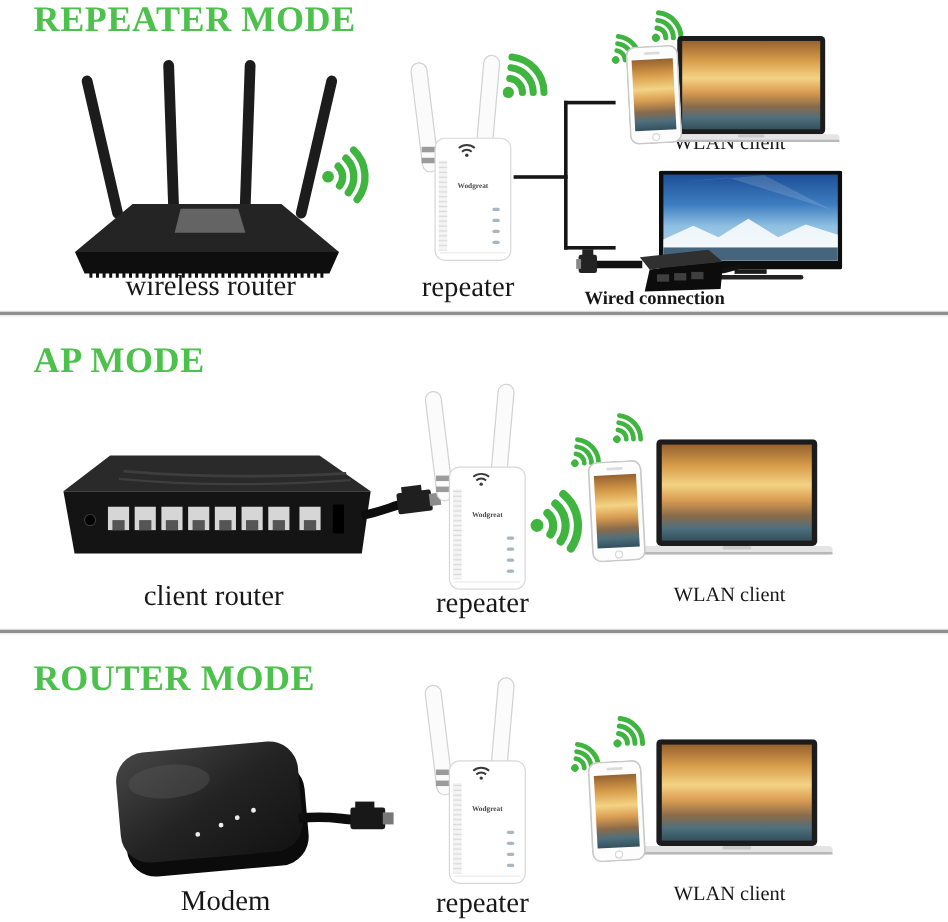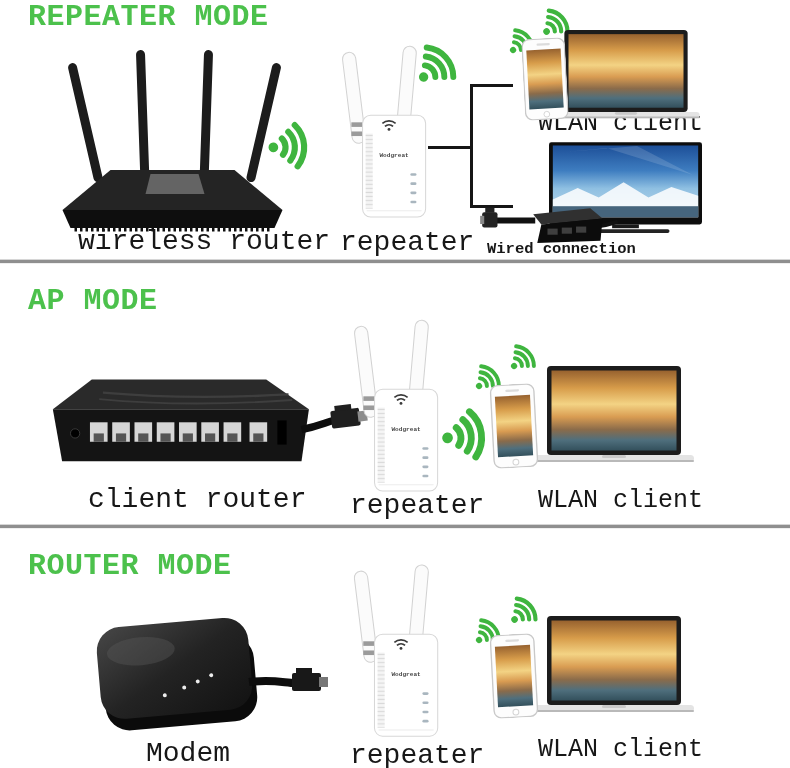--- a/index.html
+++ b/index.html
@@ -1,22 +1,22 @@
 <!DOCTYPE html>
 <html><head>
 <meta charset="utf-8">
 <style>
   html,body{margin:0;padding:0;background:#fff;}
   .stage{position:relative;width:790px;height:768px;background:#ffffff;overflow:hidden;
-         font-family:Liberation Mono, monospace;}
+         font-family:Liberation Serif, serif;}
   .abs{position:absolute;}
   .title{font-weight:bold;font-size:30px;color:#4cc14c;letter-spacing:.5px;white-space:nowrap;}
   .lbl{color:#171717;text-align:center;white-space:nowrap;}
-  .lbl-lg{font-size:28px;}
-  .lbl-md{font-size:25px;}
+  .lbl-lg{font-size:24px;}
+  .lbl-md{font-size:17px;}
   .lbl-sm{font-size:15.5px;font-weight:600;text-align:right;}
   .line{background:#161616;}
   .divider{left:0;width:790px;height:5px;
            background:linear-gradient(#d6d6d6 0 18%,#8f8f8f 18% 72%,#efefef 72% 100%);}
   svg.dev{display:block;}
 </style>
 </head>
 <body>
 
 <svg width="0" height="0" style="position:absolute" aria-hidden="true">

